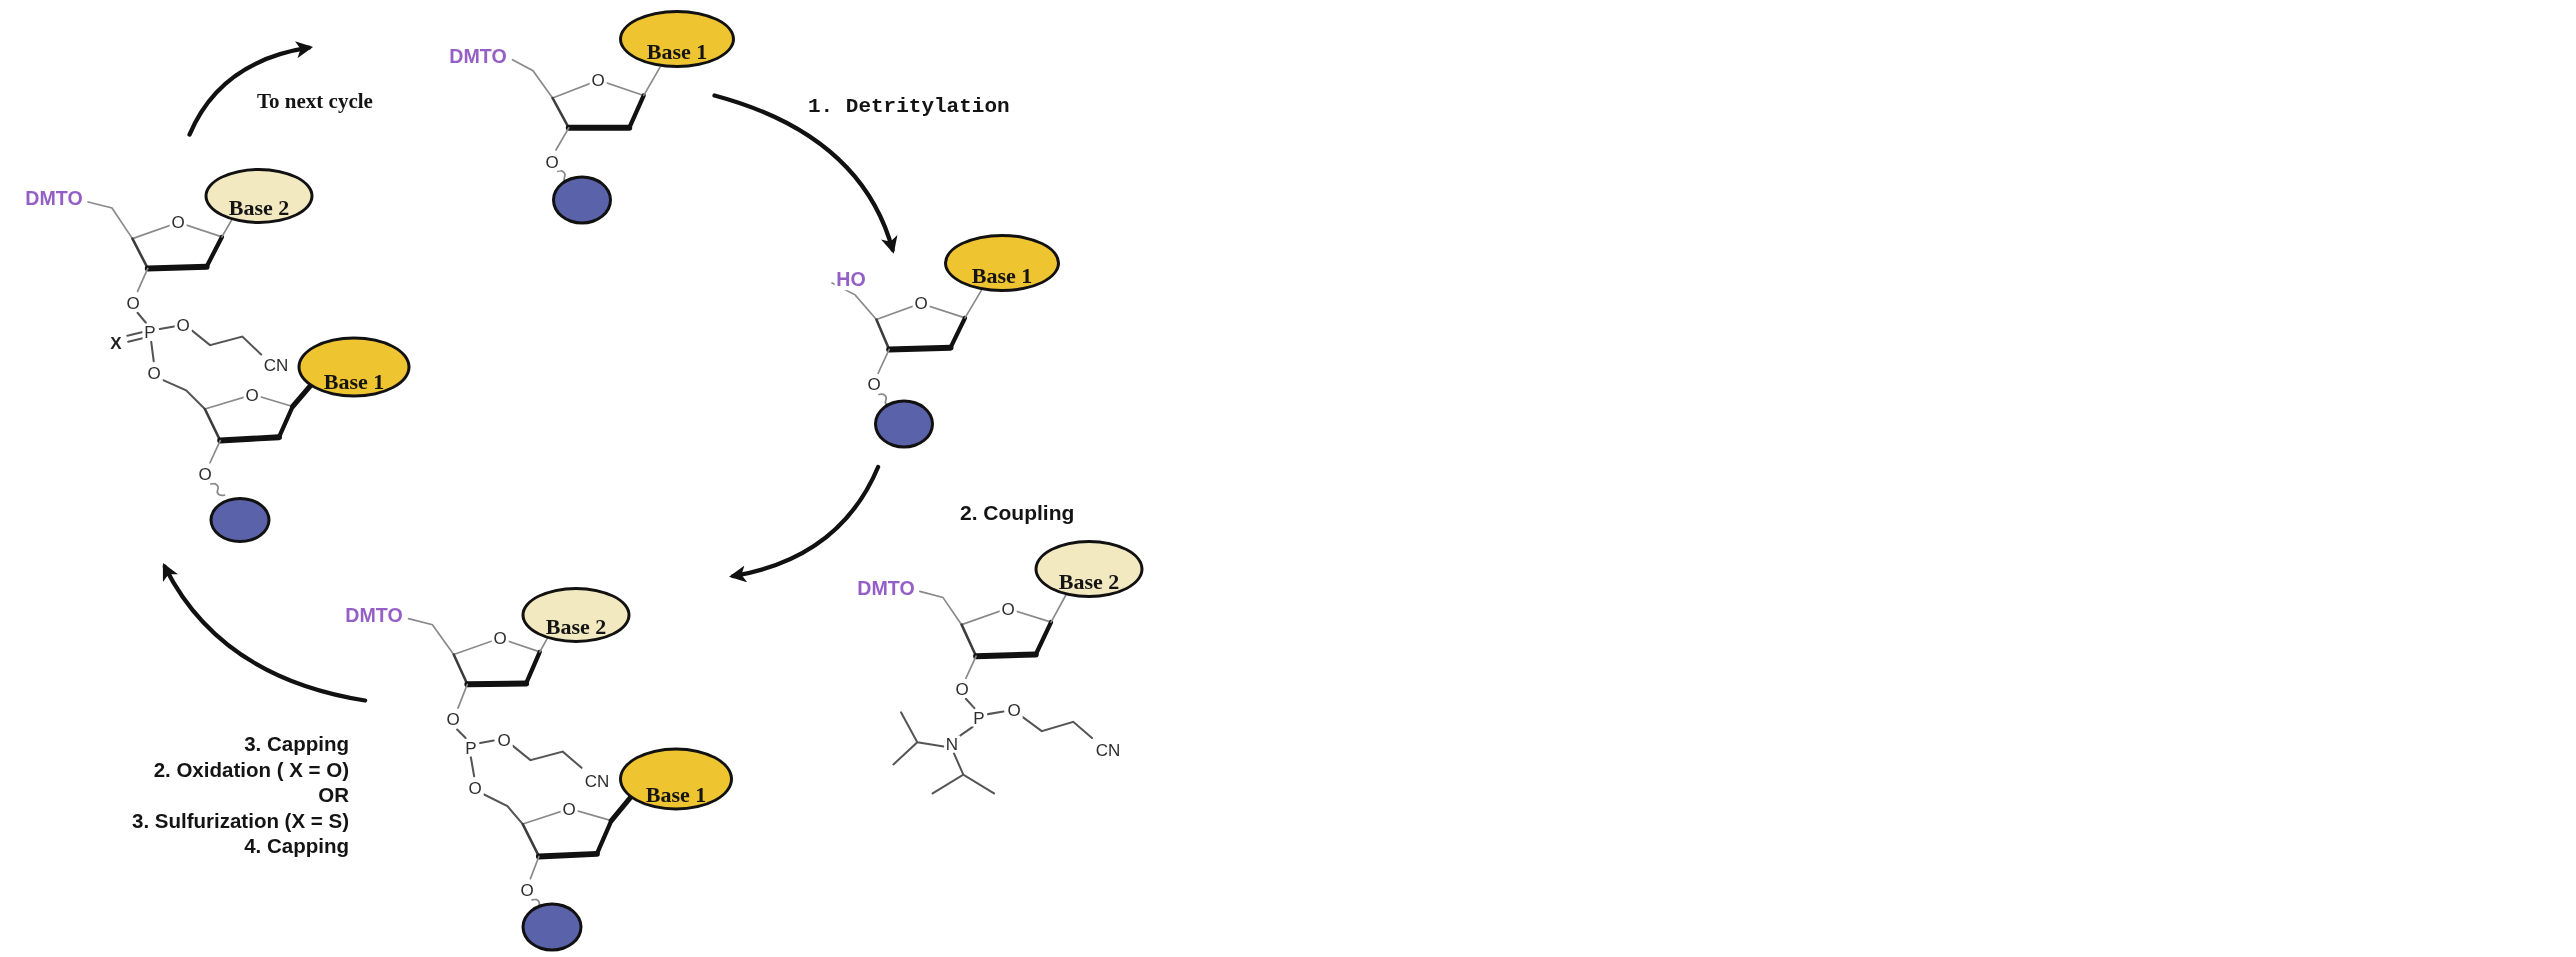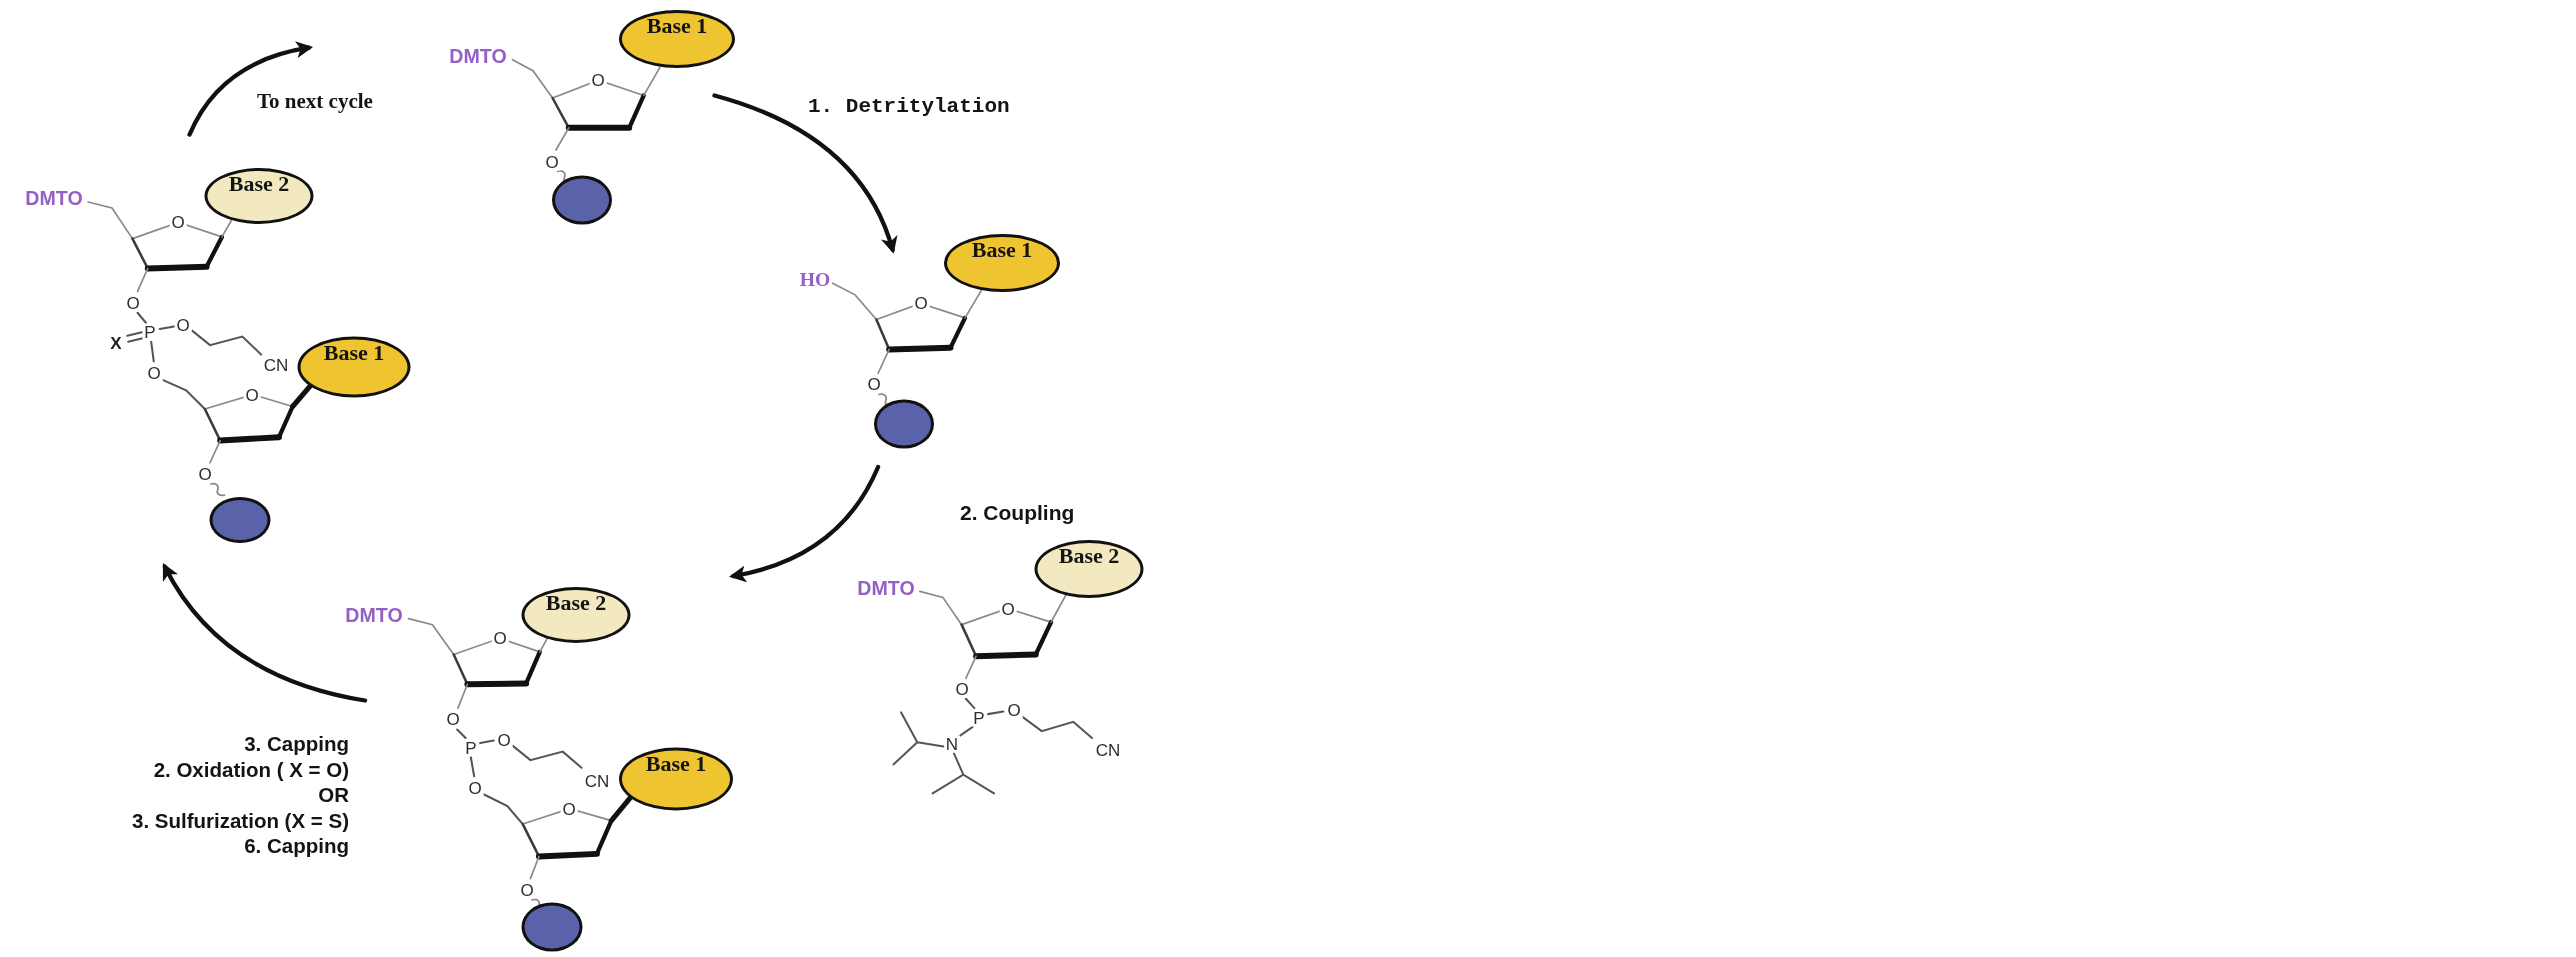--- a/index.html
+++ b/index.html
@@ -14,21 +14,21 @@
   .boldR{stroke:#111111;stroke-width:5;fill:none;stroke-linecap:round;}
   .boldBond{stroke:#111111;stroke-width:6;fill:none;stroke-linecap:round;}
   .arrow{stroke:#111111;stroke-width:5;fill:none;stroke-linecap:round;}
   
   .atom{position:absolute;transform:translate(-50%,-50%);font:17px "Liberation Sans",sans-serif;
         color:#2e2e2e;background:#ffffff;padding:0 1.7px;line-height:1;white-space:nowrap;}
   .atom.b{font-weight:bold;color:#222222;}
   .dmt{position:absolute;transform:translate(-50%,-50%);font:bold 19.6px "Liberation Sans",sans-serif;
        color:#9560c6;background:#ffffff;padding:0 1.7px;line-height:1;white-space:nowrap;}
   .oval{position:absolute;transform:translate(-50%,-50%);border:3.4px solid #111111;border-radius:50%;
-        display:flex;align-items:flex-start;justify-content:center;
+        display:flex;align-items:flex-end;justify-content:center;
         font:bold 22px "Liberation Serif",serif;color:#141414;box-sizing:border-box;}
   .oval.gold{background:#efc431;}
   .oval.cream{background:#f2e9c1;}
   .support{position:absolute;transform:translate(-50%,-50%);border:3.4px solid #111111;
            border-radius:50%;background:#5a62aa;box-sizing:border-box;}
   .step{position:absolute;font:bold 21px "Liberation Sans",sans-serif;color:#141414;
         line-height:1.1;white-space:pre;}
   .cycleLabel{position:absolute;font:bold 21px "Liberation Serif",serif;color:#141414;white-space:pre;}
   .capBlock{position:absolute;font:bold 20.5px "Liberation Sans",sans-serif;color:#141414;}
   .capBlock .ln{line-height:25.6px;white-space:pre;text-align:right;}
@@ -138,32 +138,32 @@
   </svg>
 
   <div class="cycleLabel" style="left:257px;top:89px;">To next cycle</div>
   <div class="step" style="left:808px;top:95px;font-family:Liberation Mono, monospace;">1. Detritylation</div>
   <div class="step" style="left:960px;top:501px;">2. Coupling</div>
   <div class="capBlock" style="left:132px;top:731px;">
     <div class="ln">3. Capping</div>
     <div class="ln">2. Oxidation ( X = O)</div>
     <div class="ln indent">OR</div>
     <div class="ln">3. Sulfurization (X = S)</div>
-    <div class="ln">6. Capping</div>
+    <div class="ln">4. Capping</div>
   </div>
 
   <div class="dmt" style="left:478px;top:57px;">DMTO</div>
   <span class="atom" style="left:598px;top:80px;">O</span>
   <span class="atom" style="left:552px;top:162px;">O</span>
   <div class="oval gold" style="left:677px;top:39px;width:116px;height:58px;">
     <span>Base 1</span>
   </div>
   <div class="support" style="left:582px;top:200px;width:60px;height:49px;"></div>
 
-  <div class="dmt" style="left:815px;top:280px;font-family:Liberation Serif, serif;">HO</div>
+  <div class="dmt" style="left:851px;top:280px;">HO</div>
   <span class="atom" style="left:921px;top:303px;">O</span>
   <span class="atom" style="left:874px;top:384px;">O</span>
   <div class="oval gold" style="left:1002px;top:263px;width:116px;height:58px;">
     <span>Base 1</span>
   </div>
   <div class="support" style="left:904px;top:424px;width:60px;height:49px;"></div>
 
   <div class="dmt" style="left:886px;top:589px;">DMTO</div>
   <span class="atom" style="left:1008px;top:609px;">O</span>
   <span class="atom" style="left:962px;top:689px;">O</span>

